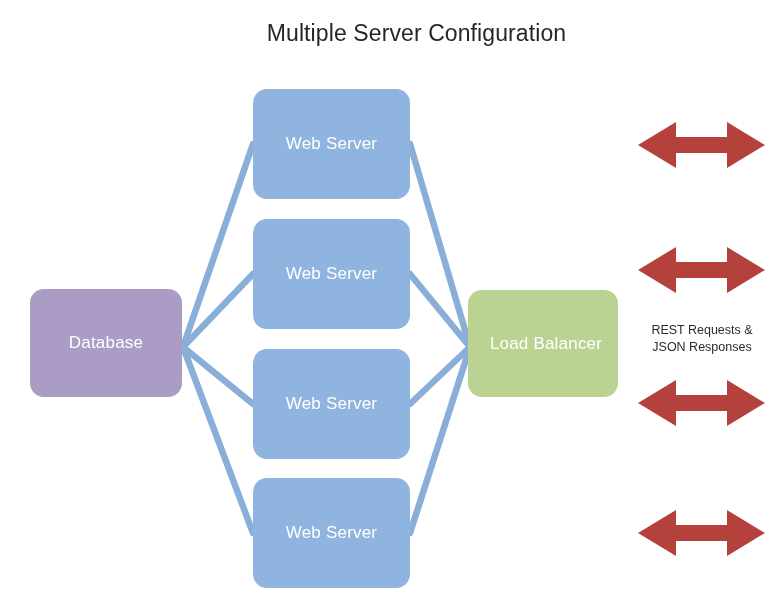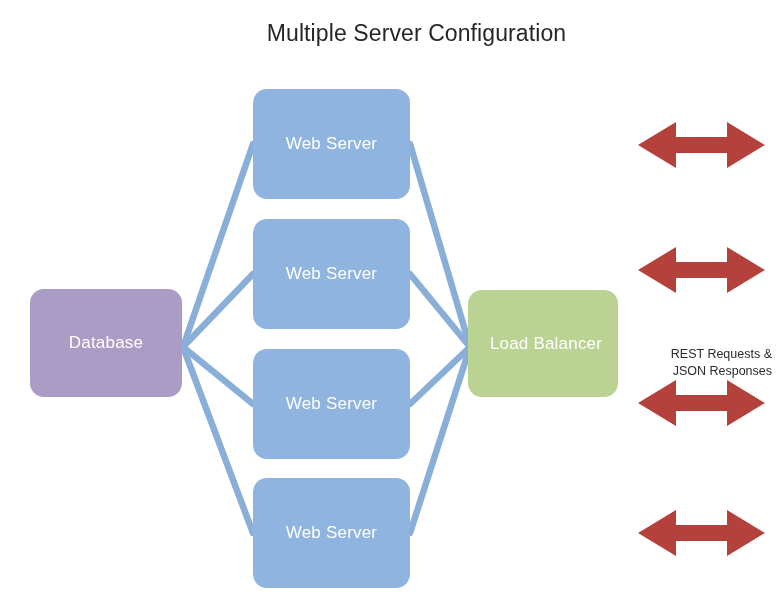--- a/index.html
+++ b/index.html
@@ -80,26 +80,25 @@
     height: 107px;
     left: 468px;
     top: 290px;
     padding-left: 6px;
   }
   .rest-label {
     position: absolute;
     left: 632px;
     top: 322px;
     width: 140px;
-    text-align: right;
+    text-align: center;
     font-size: 12.5px;
     line-height: 17px;
     color: #2b2b2b;
     z-index: 3;
-    margin-top: 24px;
   }
   .rest-label span { display: block; }
 </style>
 </head>
 <body>
 
 <div id="canvas">
 
   <div class="diagram-title">Multiple Server Configuration</div>
 

